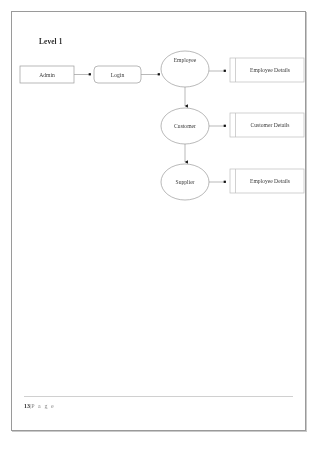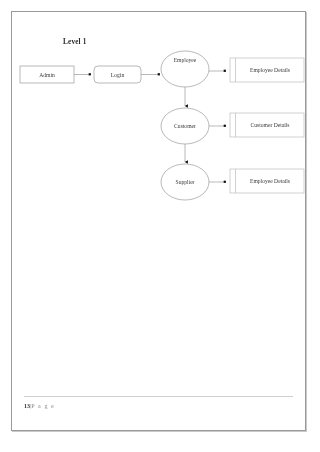--- a/index.html
+++ b/index.html
@@ -37,21 +37,20 @@
   
   .level-title {
     position: absolute;
     left: 27px;
     top: 26px;
     font-size: 7.2px;
     font-weight: bold;
     color: #2b2b2b;
     letter-spacing: 0.2px;
     white-space: nowrap;
-    margin-left: 24px;
   }
 
   
   .diagram {
     position: absolute;
     left: 0;
     top: 0;
     width: 295px;
     height: 420px;
   }

